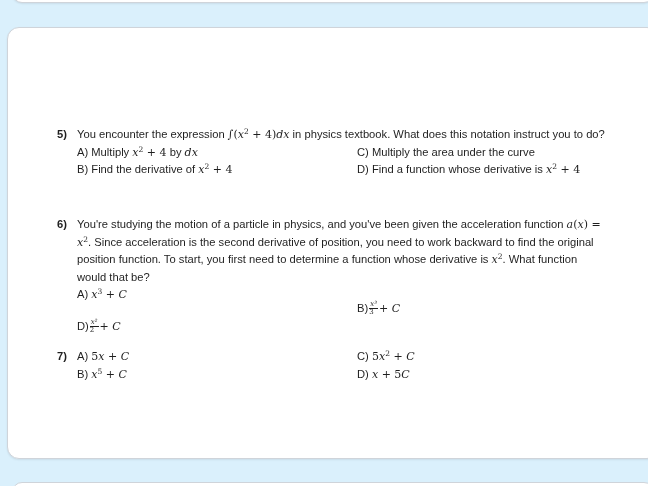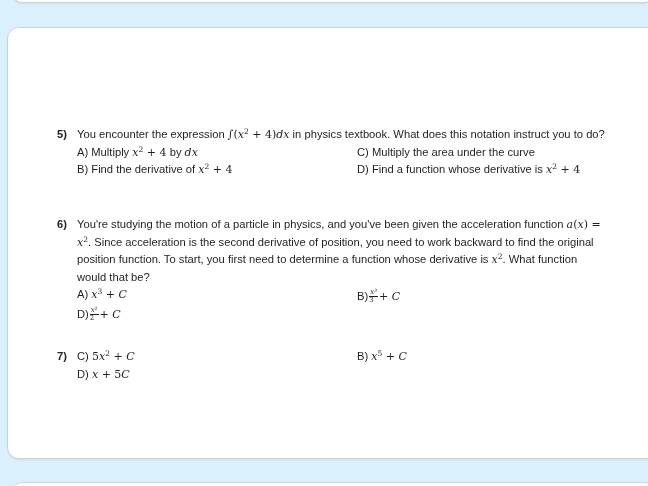--- a/index.html
+++ b/index.html
@@ -76,21 +76,21 @@
       font-size: 11px;
     }
     sup { font-size: 7.5px; line-height: 0; vertical-align: 4px; }
     .frac {
       display: inline-block;
       vertical-align: middle;
       text-align: left;
       font-family: "DejaVu Serif", "Liberation Serif", serif;
       font-size: 7px;
       line-height: 7px;
-      margin: 4px 1px;
+      margin: 16px 1px;
       position: relative;
       top: -1px;
     }
     .frac .num { display: block; border-bottom: 0.8px solid #1f1f1f; padding: 0 1px; font-style: italic; }
     .frac .den { display: block; }
   </style>
 </head>
 <body>
 
 <div class="top-card"></div>
@@ -139,20 +139,24 @@
     <div class="opt">
       <span>D)</span><span class="frac"><span class="num">x²</span><span class="den">2</span></span><span class="mr">+ <span class="m">C</span></span>
     </div>
   </div>
 </div>
 
 <div class="question" style="top:348px;">
   <span class="q-num">7)</span>
   <div class="options">
     <div class="opt">
+      <span>A)</span>
+      <span class="mr">5<span class="m">x</span> + <span class="m">C</span></span>
+    </div>
+    <div class="opt">
       <span>C)</span>
       <span class="mr">5<span class="m">x</span><sup>2</sup> + <span class="m">C</span></span>
     </div>
     <div class="opt">
       <span>B)</span>
       <span class="mr"><span class="m">x</span><sup>5</sup> + <span class="m">C</span></span>
     </div>
     <div class="opt">
       <span>D)</span>
       <span class="mr"><span class="m">x</span> + 5<span class="m">C</span></span>

